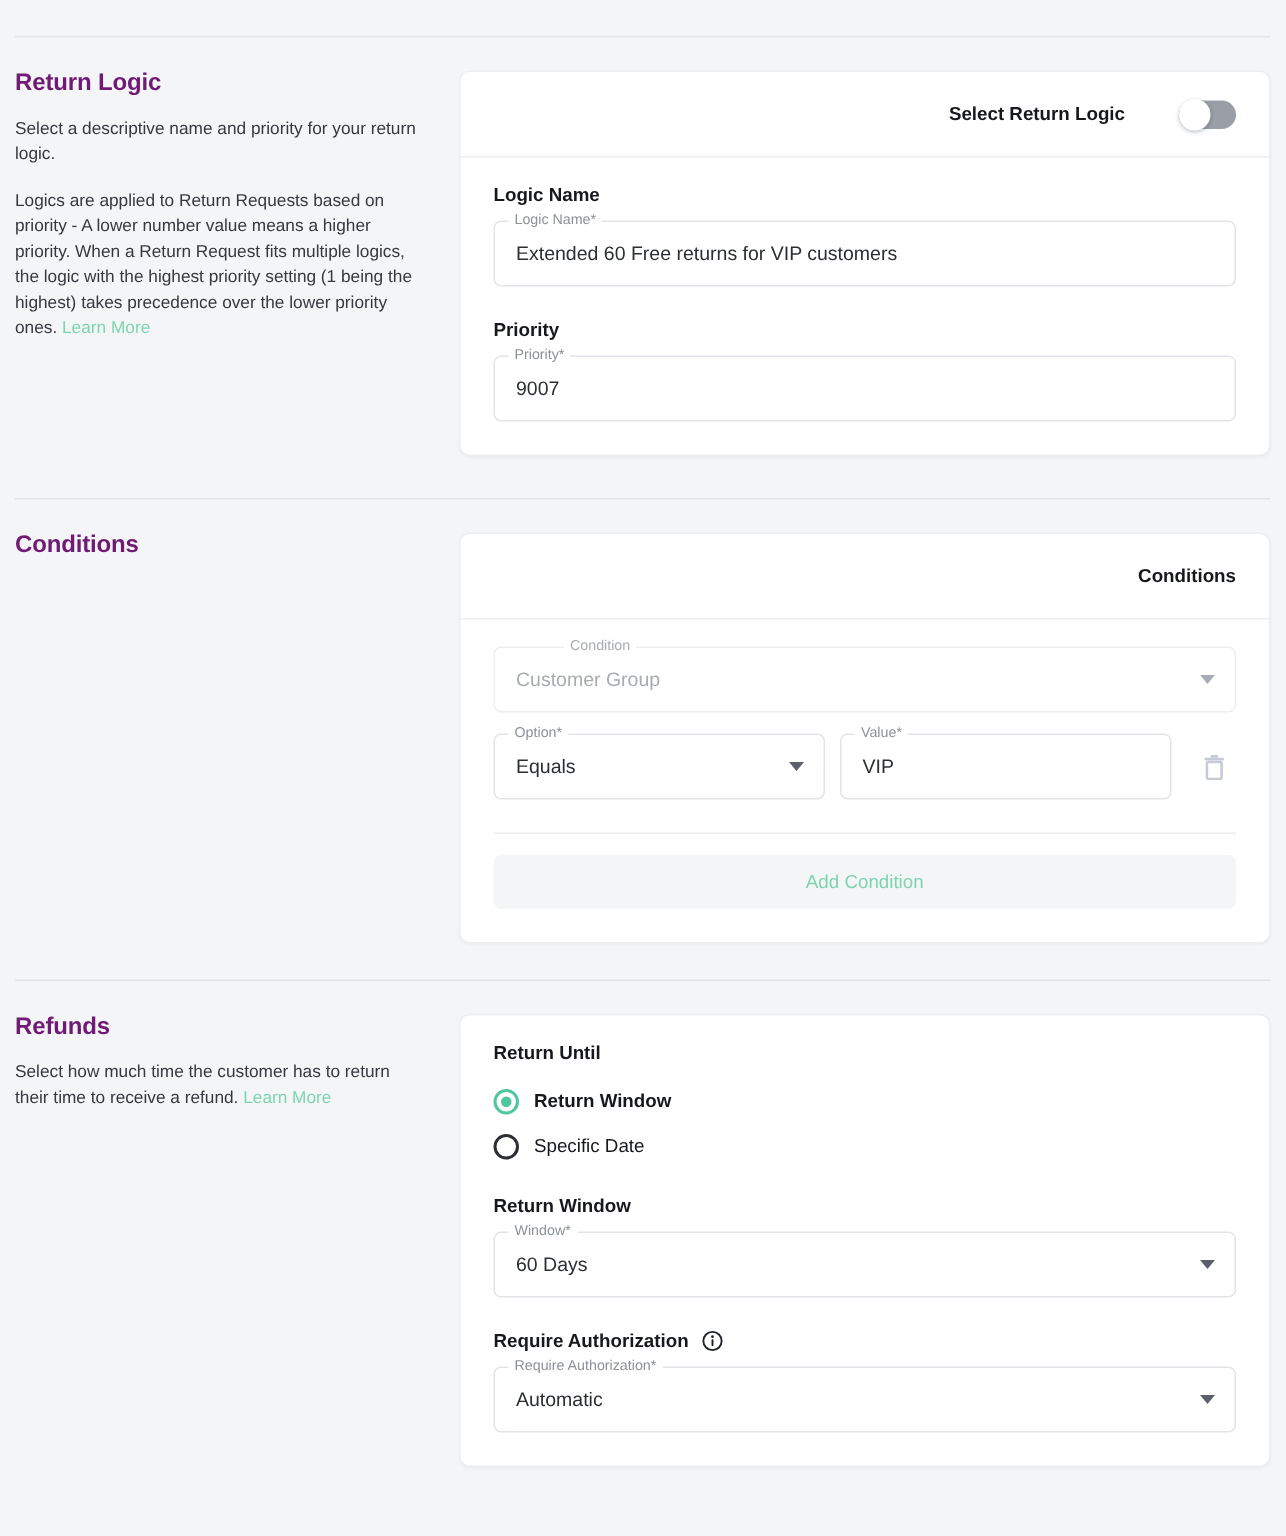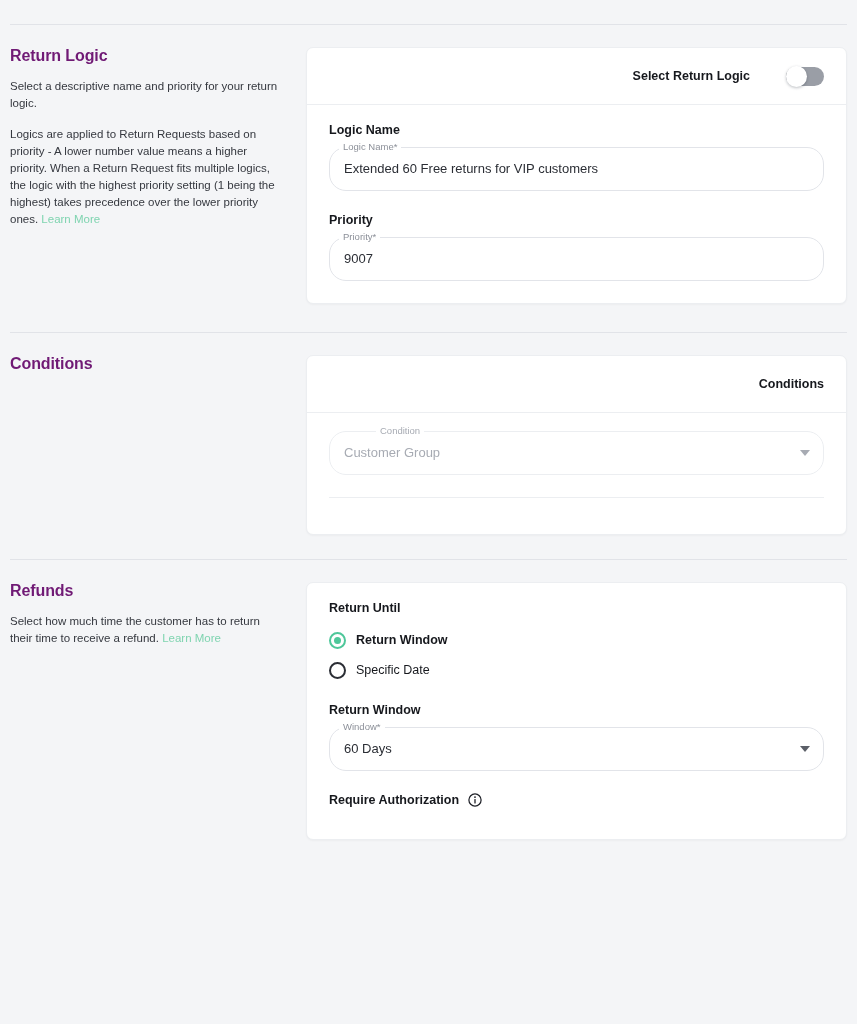--- a/index.html
+++ b/index.html
@@ -136,21 +136,21 @@
     display: flex;
     align-items: center;
     gap: 9px;
   }
   .field-heading + .outlined { margin-bottom: 0; }
 
   
   .outlined {
     position: relative;
     border: 1px solid #e2e4e9;
-    border-radius: 17px;
+    border-radius: 5px;
     height: 44px;
     background: #fff;
     display: flex;
     align-items: center;
     padding: 16px 14px;
   }
   .outlined.disabled { border-color: #eceef1; }
   .outlined .notch {
     position: absolute;
     top: -7px;
@@ -324,23 +324,44 @@
           <div class="card-header-title">Conditions</div>
         </div>
 
         <div class="card-body">
           <div class="outlined disabled">
             <span class="notch">Condition</span>
             <span class="value">Customer Group</span>
             <span class="caret"></span>
           </div>
 
+          <div class="cond-row">
+            <div class="outlined">
+              <span class="notch"><span>Option</span><span class="req">*</span></span>
+              <span class="value">Equals</span>
+              <span class="caret"></span>
+            </div>
+
+            <div class="outlined">
+              <span class="notch"><span>Value</span><span class="req">*</span></span>
+              <span class="value">VIP</span>
+            </div>
+
+            <div class="trash-btn">
+              <svg width="15" height="17" viewBox="0 0 15 17">
+                <rect x="1" y="2.2" width="13" height="1.8" rx="0.6" fill="#c6cad6"></rect>
+                <rect x="5" y="0.4" width="5" height="1.7" rx="0.6" fill="#c6cad6"></rect>
+                <rect x="2.6" y="5" width="9.8" height="11.3" rx="1.1" fill="none" stroke="#c6cad6" stroke-width="1.7"></rect>
+              </svg>
+            </div>
+          </div>
 
           <div class="inner-divider"></div>
 
+          <button class="add-btn">Add Condition</button>
         </div>
       </div>
     </div>
   </div>
 
   <div style="height:24px"></div>
   <div class="section-divider"></div>
 
   <div class="section">
     <div class="section-left">
@@ -378,19 +399,24 @@
           <div class="field-heading">
             <span>Require Authorization</span>
             <span class="info-icon">
               <svg width="14" height="14" viewBox="0 0 14 14">
                 <circle cx="7" cy="7" r="6.1" fill="none" stroke="#1f2128" stroke-width="1.25"></circle>
                 <circle cx="7" cy="4.1" r="0.95" fill="#1f2128"></circle>
                 <rect x="6.35" y="5.9" width="1.3" height="4.5" rx="0.5" fill="#1f2128"></rect>
               </svg>
             </span>
           </div>
+          <div class="outlined">
+            <span class="notch"><span>Require Authorization</span><span class="req">*</span></span>
+            <span class="value">Automatic</span>
+            <span class="caret"></span>
+          </div>
 
         </div>
       </div>
     </div>
   </div>
 
 </div>
 
 </body></html>

